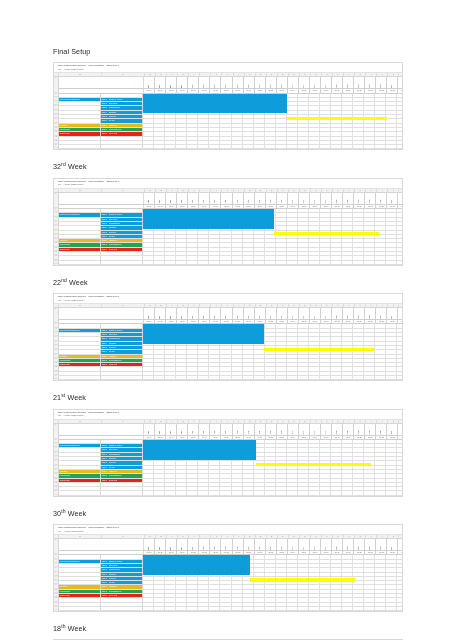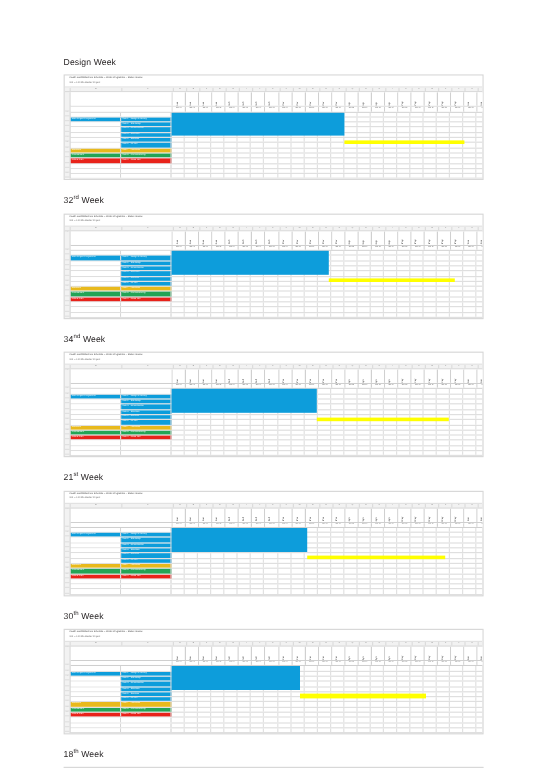--- a/index.html
+++ b/index.html
@@ -183,21 +183,21 @@
   }
   .bar.blue   { background: #0d9ddb; }
   .bar.yellow { background: #ffff00; }
 </style>
 </head>
 <body>
 
 <div class="page">
   <div id="sections-root">
       <div class="section" style="margin-bottom: 13px;">
-        <div class="section-heading">Design Week</div>
+        <div class="section-heading">Final Setup</div>
         <div class="gantt">
           <div class="gantt-titlebar">
             <div class="t1">PEMP Gantt/Milestone Schedule – Works Programme – Status Review</div>
             <div class="t2">WK – A Profile Master Project</div>
           </div>
           <div class="colstrip">
             <span style="flex-basis: 4px;"></span>
             <span style="flex-basis: 42px;">B</span>
             <span style="flex-basis: 42px;">C</span>
             <span style="flex-basis: 10.0769px;">D</span>
@@ -1291,21 +1291,21 @@
                   </div>
                 </div>
                 <div class="bar blue" style="left: 84px; width: 131px; top: 0px; height: 19.8px;"></div>
                 <div class="bar yellow" style="left: 215px; width: 104.8px; top: 23.1px; height: 3.3px;"></div>
               </div>
             </div>
           </div>
         </div>
       </div>
       <div class="section" style="margin-bottom: 13px;">
-        <div class="section-heading"><span>34</span><span class="ord">nd</span><span> Week</span></div>
+        <div class="section-heading"><span>22</span><span class="ord">nd</span><span> Week</span></div>
         <div class="gantt">
           <div class="gantt-titlebar">
             <div class="t1">PEMP Gantt/Milestone Schedule – Works Programme – Status Review</div>
             <div class="t2">WK – A Profile Master Project</div>
           </div>
           <div class="colstrip">
             <span style="flex-basis: 4px;"></span>
             <span style="flex-basis: 42px;">B</span>
             <span style="flex-basis: 42px;">C</span>
             <span style="flex-basis: 10.0769px;">D</span>

